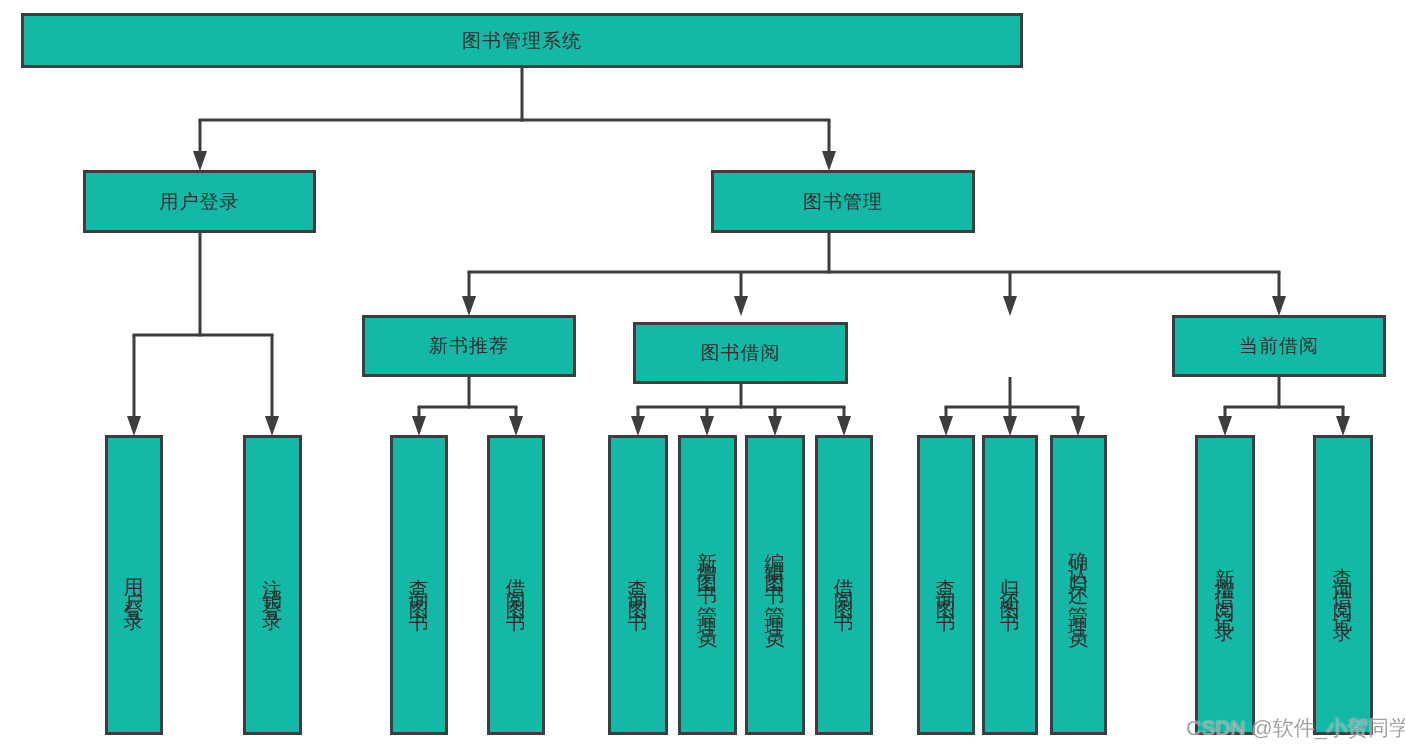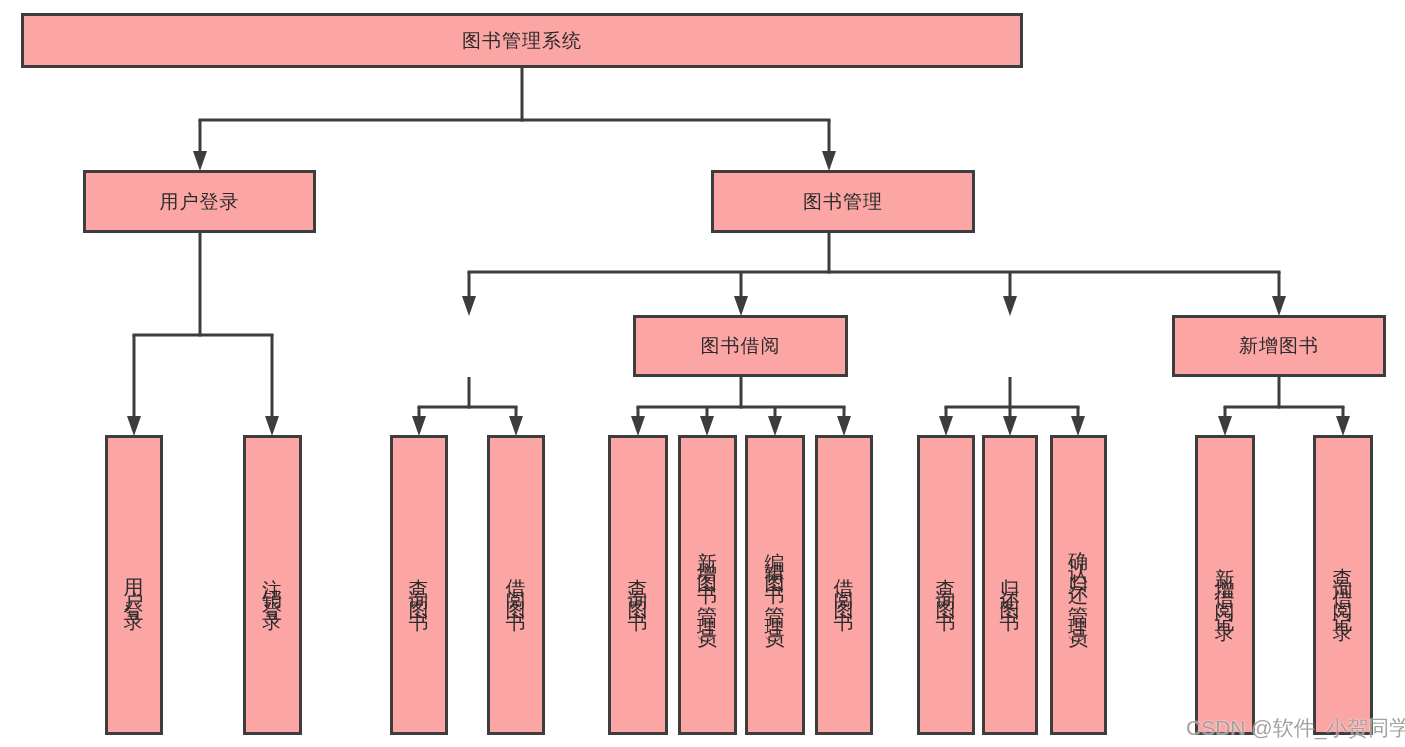--- a/index.html
+++ b/index.html
@@ -18,21 +18,21 @@
   #connectors {
     position: absolute;
     left: 0;
     top: 0;
     pointer-events: none;
   }
   .node {
     position: absolute;
     box-sizing: border-box;
     border: 3px solid #3d3d3d;
-    background: #fca5a5;
+    background: #14b8a6;
     display: flex;
     align-items: center;
     justify-content: center;
     color: #2b2b2b;
   }
   .hbox .label {
     font-size: 19px;
     letter-spacing: 1px;
     white-space: nowrap;
   }
@@ -129,25 +129,28 @@
     <span class="label">图书管理系统</span>
   </div>
 
   <div class="node hbox" style="left:83px; top:170px; width:233px; height:63px;">
     <span class="label">用户登录</span>
   </div>
   <div class="node hbox" style="left:711px; top:170px; width:264px; height:63px;">
     <span class="label">图书管理</span>
   </div>
 
-  <div class="node hbox" style="left:633px; top:315px; width:215px; height:62px;">
+  <div class="node hbox" style="left:362px; top:315px; width:214px; height:62px;">
+    <span class="label">新书推荐</span>
+  </div>
+  <div class="node hbox" style="left:633px; top:322px; width:215px; height:62px;">
     <span class="label">图书借阅</span>
   </div>
   <div class="node hbox" style="left:1172px; top:315px; width:214px; height:62px;">
-    <span class="label">新增图书</span>
+    <span class="label">当前借阅</span>
   </div>
 
   <div class="node vbox" style="left:105px; top:435px; width:58px; height:300px;">
     <span class="label">用户登录</span>
   </div>
   <div class="node vbox" style="left:243px; top:435px; width:59px; height:300px;">
     <span class="label">注销登录</span>
   </div>
 
   <div class="node vbox" style="left:390px; top:435px; width:58px; height:300px;">

